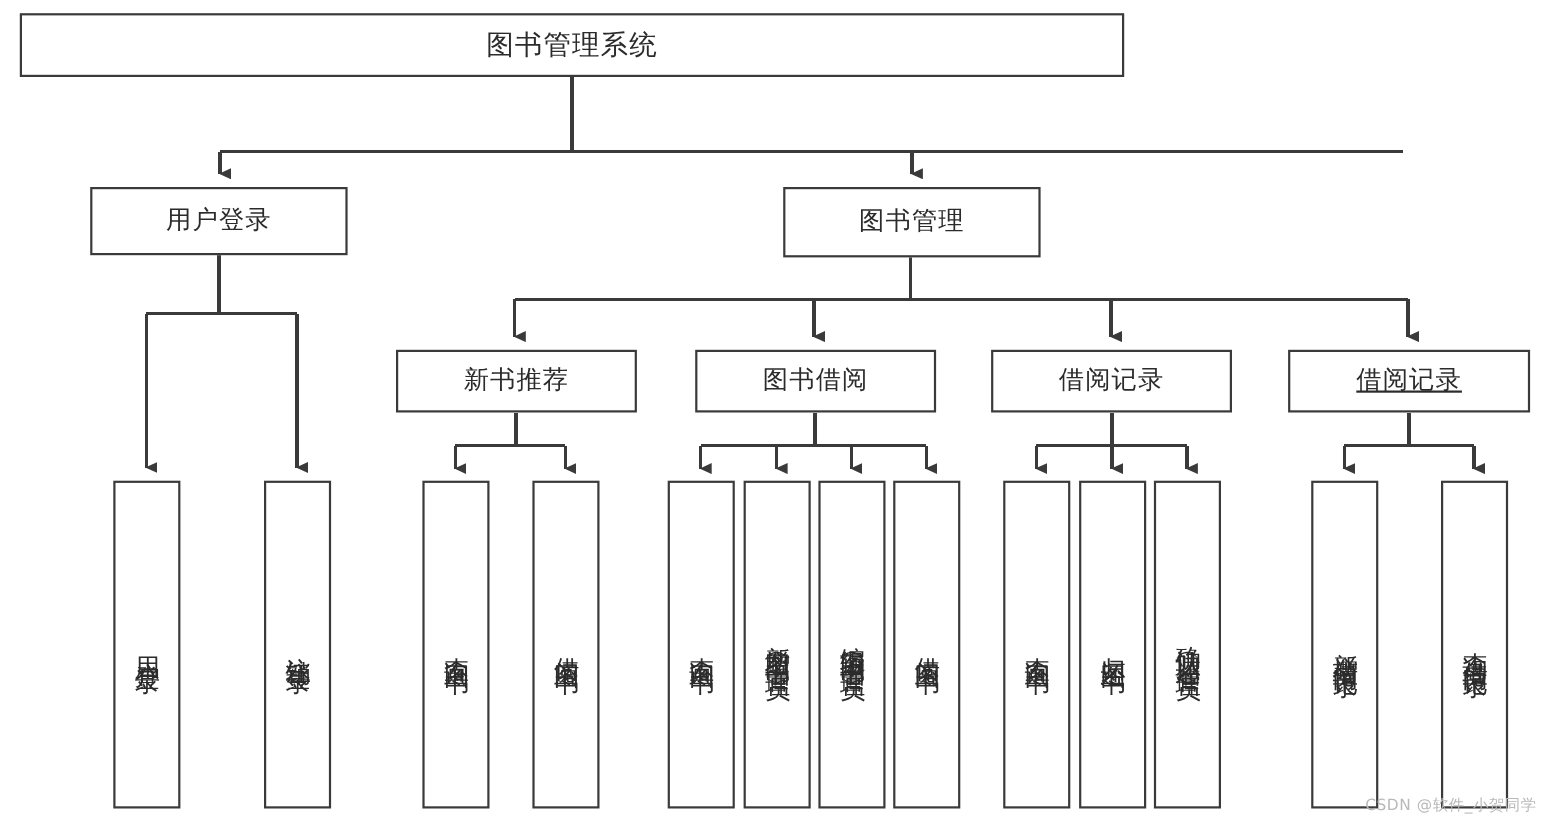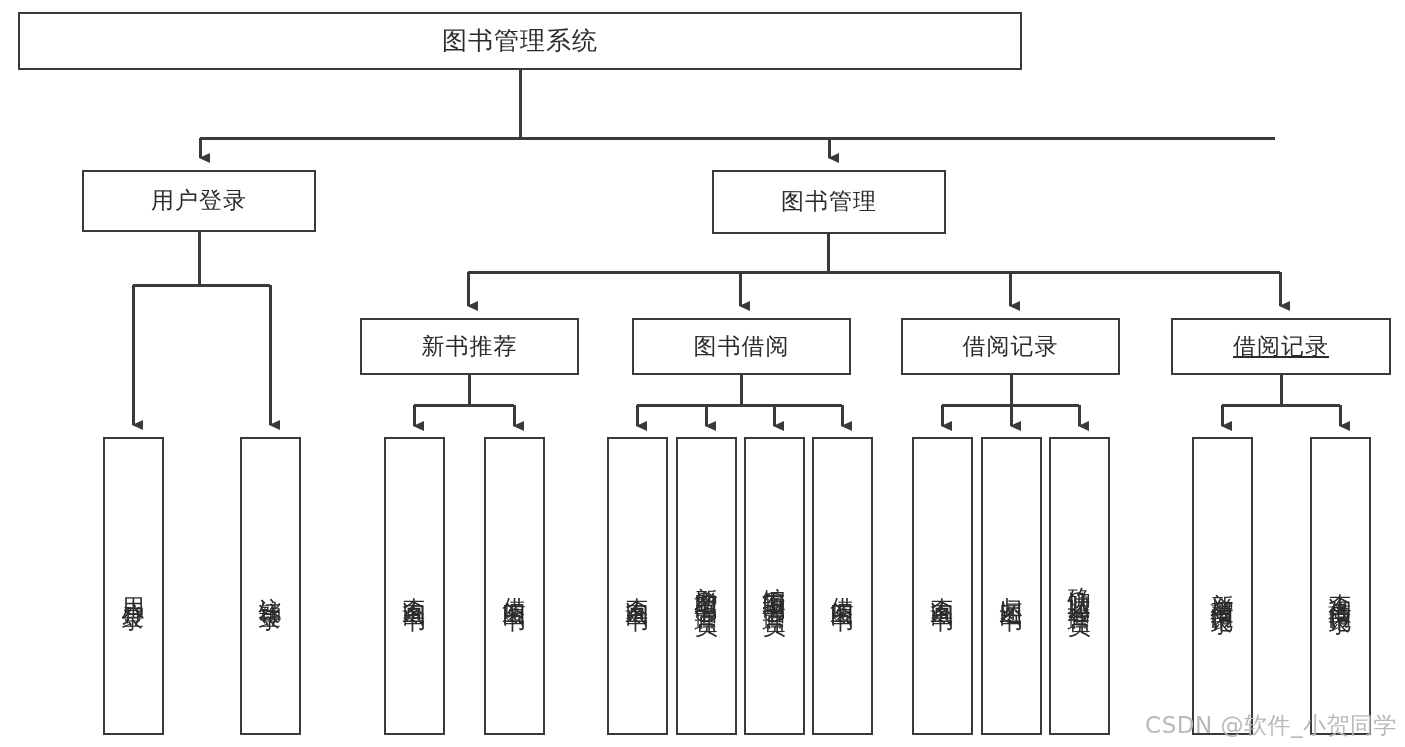--- a/index.html
+++ b/index.html
@@ -54,21 +54,21 @@
     letter-spacing:4px;
     line-height:1.05;
     text-align:center;
     white-space:nowrap;
     color:#2b2b2b;
   }
   .watermark{
     position:absolute;
     right:8px;
     bottom:6px;
-    font-size:23px;
+    font-size:14px;
     color:#b9b9b9;
     letter-spacing:0.5px;
     white-space:nowrap;
     user-select:none;
   }
 </style>
 </head>
 <body>
 
 <div id="stage">

